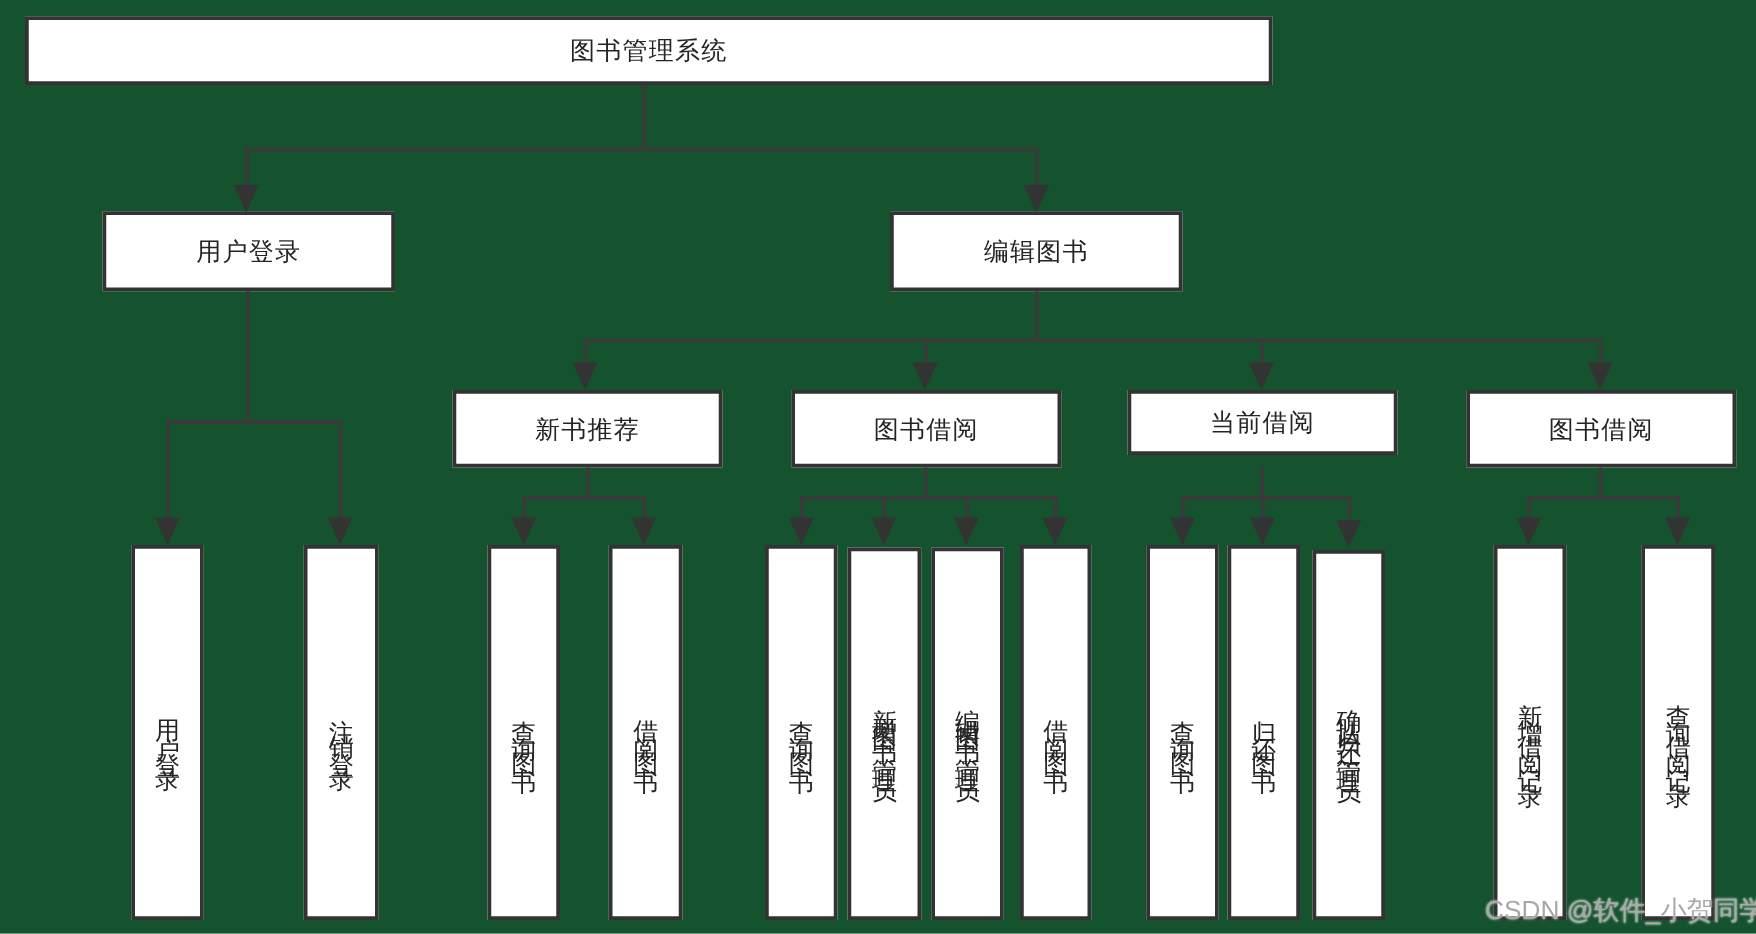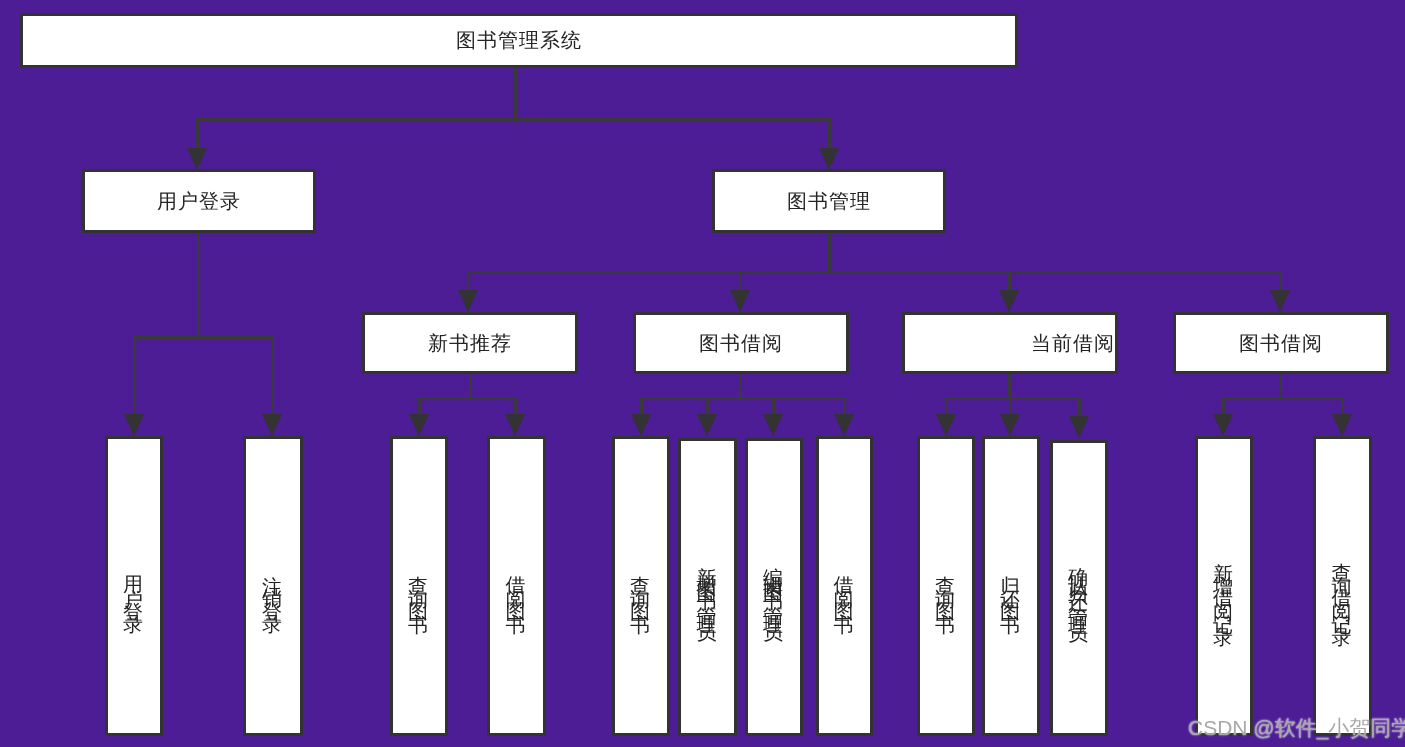--- a/index.html
+++ b/index.html
@@ -1,17 +1,17 @@
 <!DOCTYPE html>
 <html><head>
 <meta charset="utf-8">
 <style>
   html,body{margin:0;padding:0;background:#fff;}
   #stage{
-    position:relative;width:1405px;height:747px;background:#4c1d95;overflow:hidden;
+    position:relative;width:1405px;height:747px;background:#14532d;overflow:hidden;
     font-family:"Liberation Sans","DejaVu Sans",sans-serif;color:#1f1f1f;
   }
   .node{
     position:absolute;box-sizing:border-box;border:3px solid #333;background:#fff;
     display:flex;align-items:center;justify-content:center;
     font-size:20px;color:#242424;letter-spacing:1px;
   }
   .vnode{
     position:absolute;box-sizing:border-box;border:3px solid #333;background:#fff;
     display:flex;align-items:center;justify-content:center;
@@ -40,30 +40,30 @@
 <div id="stage">
 
   <div class="node" style="left:20px;top:13px;width:998px;height:55px;">
     <span>图书管理系统</span>
   </div>
 
   <div class="node" style="left:82px;top:169px;width:234px;height:64px;">
     <span>用户登录</span>
   </div>
   <div class="node" style="left:712px;top:169px;width:234px;height:64px;">
-    <span>图书管理</span>
+    <span>编辑图书</span>
   </div>
 
   <div class="node" style="left:633px;top:312px;width:216px;height:62px;">
     <span>图书借阅</span>
   </div>
   <div class="node" style="left:362px;top:312px;width:216px;height:62px;">
     <span>新书推荐</span>
   </div>
-  <div class="node" style="left:902px;top:312px;width:216px;height:62px;justify-content:flex-end;">
+  <div class="node" style="left:902px;top:312px;width:216px;height:52px;">
     <span>当前借阅</span>
   </div>
   <div class="node" style="left:1173px;top:312px;width:216px;height:62px;">
     <span>图书借阅</span>
   </div>
 
   <div class="vnode" style="left:105px;top:436px;width:58px;height:300px;">
     <span class="vtext">用户登录</span>
   </div>
   <div class="vnode" style="left:243px;top:436px;width:60px;height:300px;">

